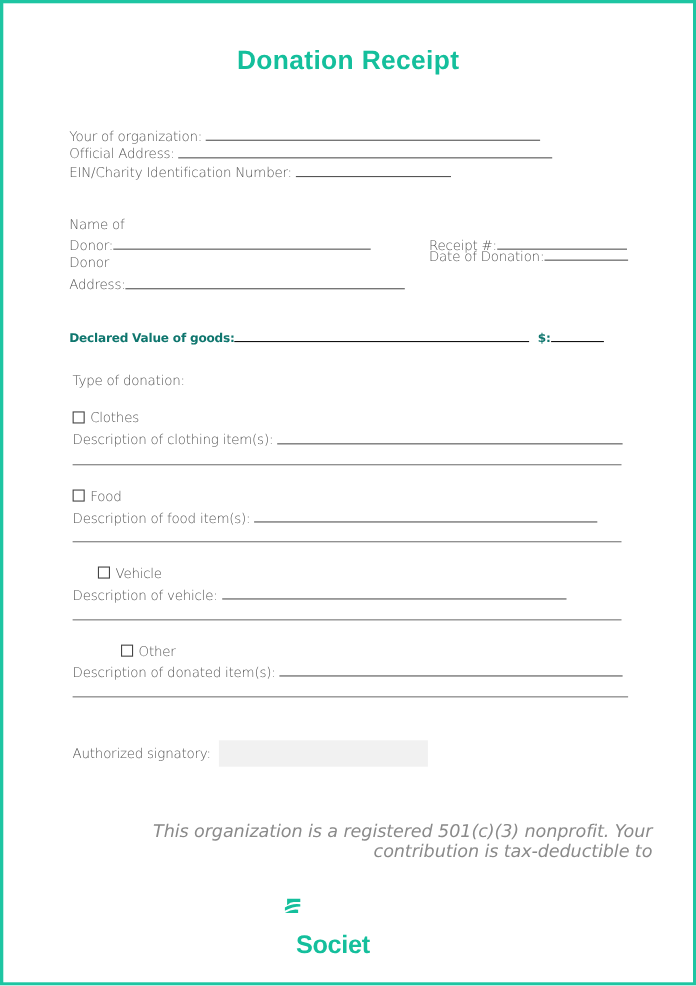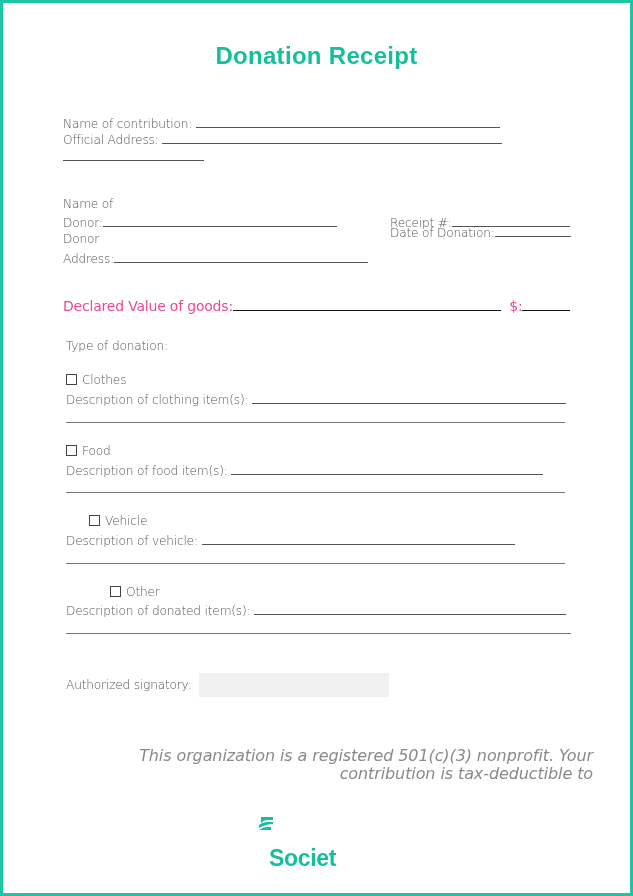--- a/index.html
+++ b/index.html
@@ -12,21 +12,21 @@
     position: absolute; left: 0; top: 0; width: 633px; height: 896px;
     box-sizing: border-box; border: 3px solid #1ec5a2;
   }
   .abs { position: absolute; white-space: nowrap; }
   .title {
     position: absolute; left: 0; width: 633px; top: 42px; text-align: center;
     font-size: 24px; font-weight: bold; color: #14bf9c;
     font-family: "Liberation Sans", sans-serif; letter-spacing: 0.3px;
   }
   .t { font-size: 12.2px; color: #555; font-weight: 300; letter-spacing: -0.2px; }
-  .bold { font-weight: normal; color: #ec4899; font-size: 14px; letter-spacing: -0.2px; }
+  .bold { font-weight: bold; color: #0f766e; font-size: 11px; letter-spacing: -0.2px; }
   .line { display: inline-block; border-bottom: 1px solid #555; height: 12px; vertical-align: baseline; }
   .fullline { position: absolute; border-bottom: 1px solid #777; height: 0; }
   .chk {
     display: inline-block; width: 9px; height: 9px; border: 1.3px solid #444;
     margin-right: 5px; vertical-align: -1px;
   }
   .sigbox { position: absolute; background: #f1f1f1; }
   .footer {
     position: absolute; left: 40px; width: 553px; top: 747px; text-align: right;
     font-size: 16px; font-style: italic; color: #8a8a8a; line-height: 18px; font-weight: 300;
@@ -39,28 +39,29 @@
   }
 </style>
 </head>
 <body>
 
 <div class="frame"></div>
 
 <div class="title">Donation Receipt</div>
 
 <div class="abs t" style="left:63px;top:115px;">
-  <span>Name of contribution:</span>
+  <span>Your of organization:</span>
   <span class="line" style="width:304px;"></span>
 </div>
 <div class="abs t" style="left:63px;top:131px;">
   <span>Official Address:</span>
   <span class="line" style="width:340px;"></span>
 </div>
 <div class="abs t" style="left:63px;top:148px;">
+  <span>EIN/Charity Identification Number:</span>
   <span class="line" style="width:141px;"></span>
 </div>
 
 <div class="abs t" style="left:63px;top:197px;">Name of</div>
 <div class="abs t" style="left:63px;top:214px;">
   <span>Donor:</span><span class="line" style="width:234px;"></span>
 </div>
 <div class="abs t" style="left:63px;top:232px;">Donor</div>
 <div class="abs t" style="left:63px;top:250px;">
   <span>Address:</span><span class="line" style="width:254px;"></span>

